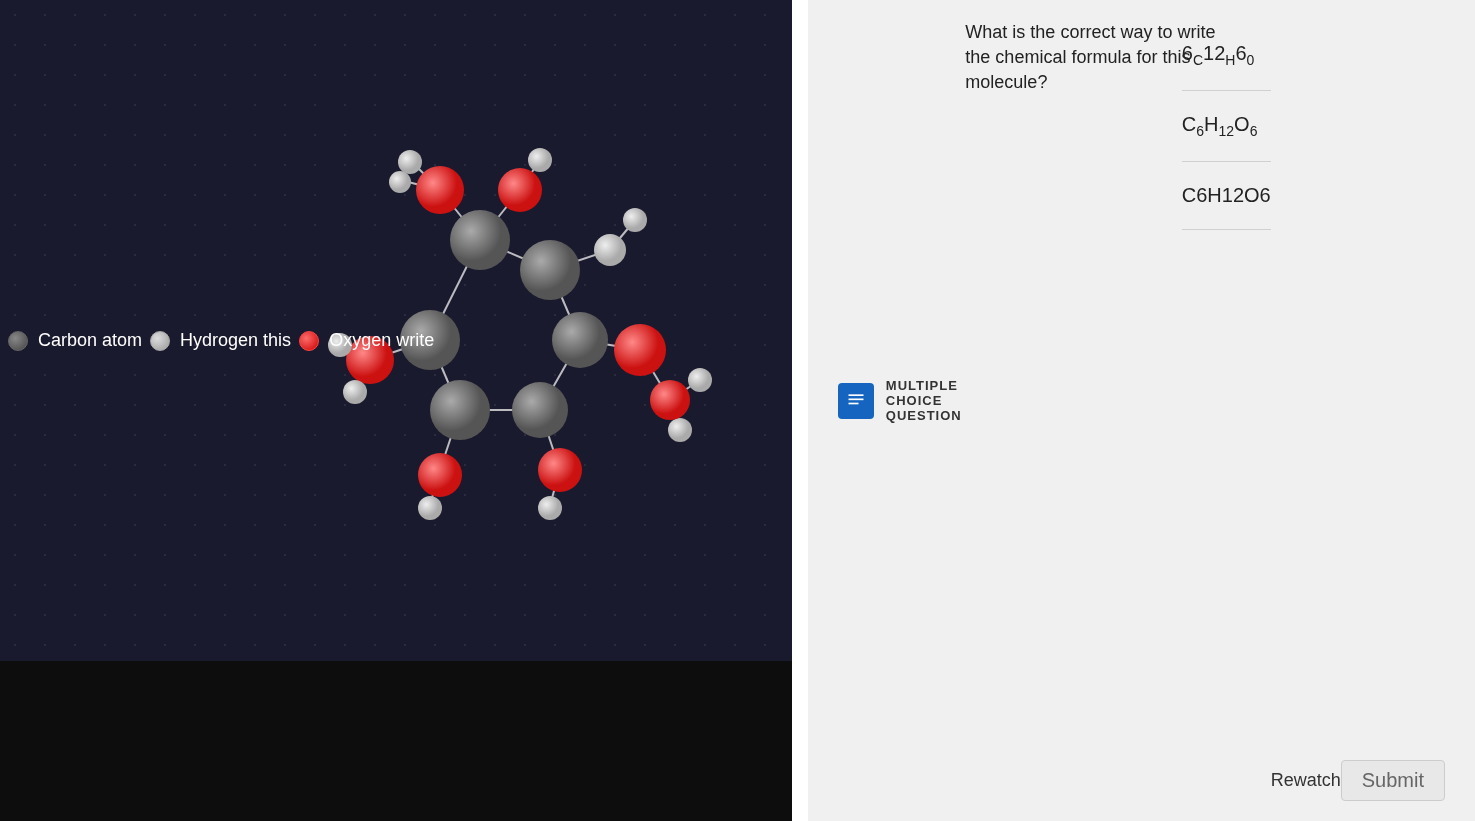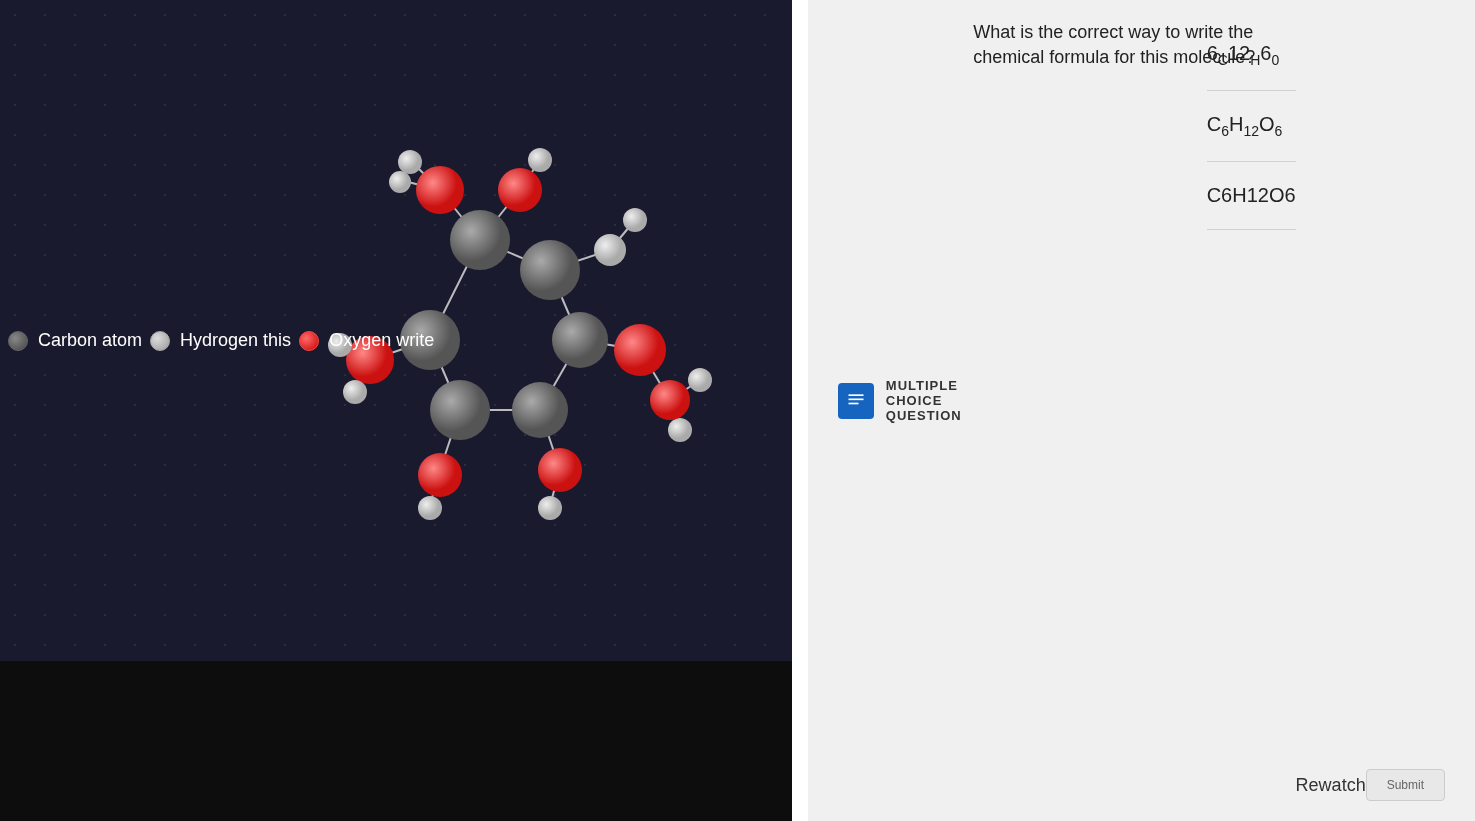--- a/index.html
+++ b/index.html
@@ -167,21 +167,21 @@
 
     .rewatch-btn {
       font-size: 18px;
       color: #333;
       background: none;
       border: none;
       cursor: pointer;
     }
 
     .submit-btn {
-      font-size: 12px;
+      font-size: 20px;
       color: #666;
       background: #e8e8e8;
       border: 1px solid #ccc;
       border-radius: 4px;
       padding: 8px 20px;
       cursor: pointer;
     }
   </style>
 </head>
 <body>

